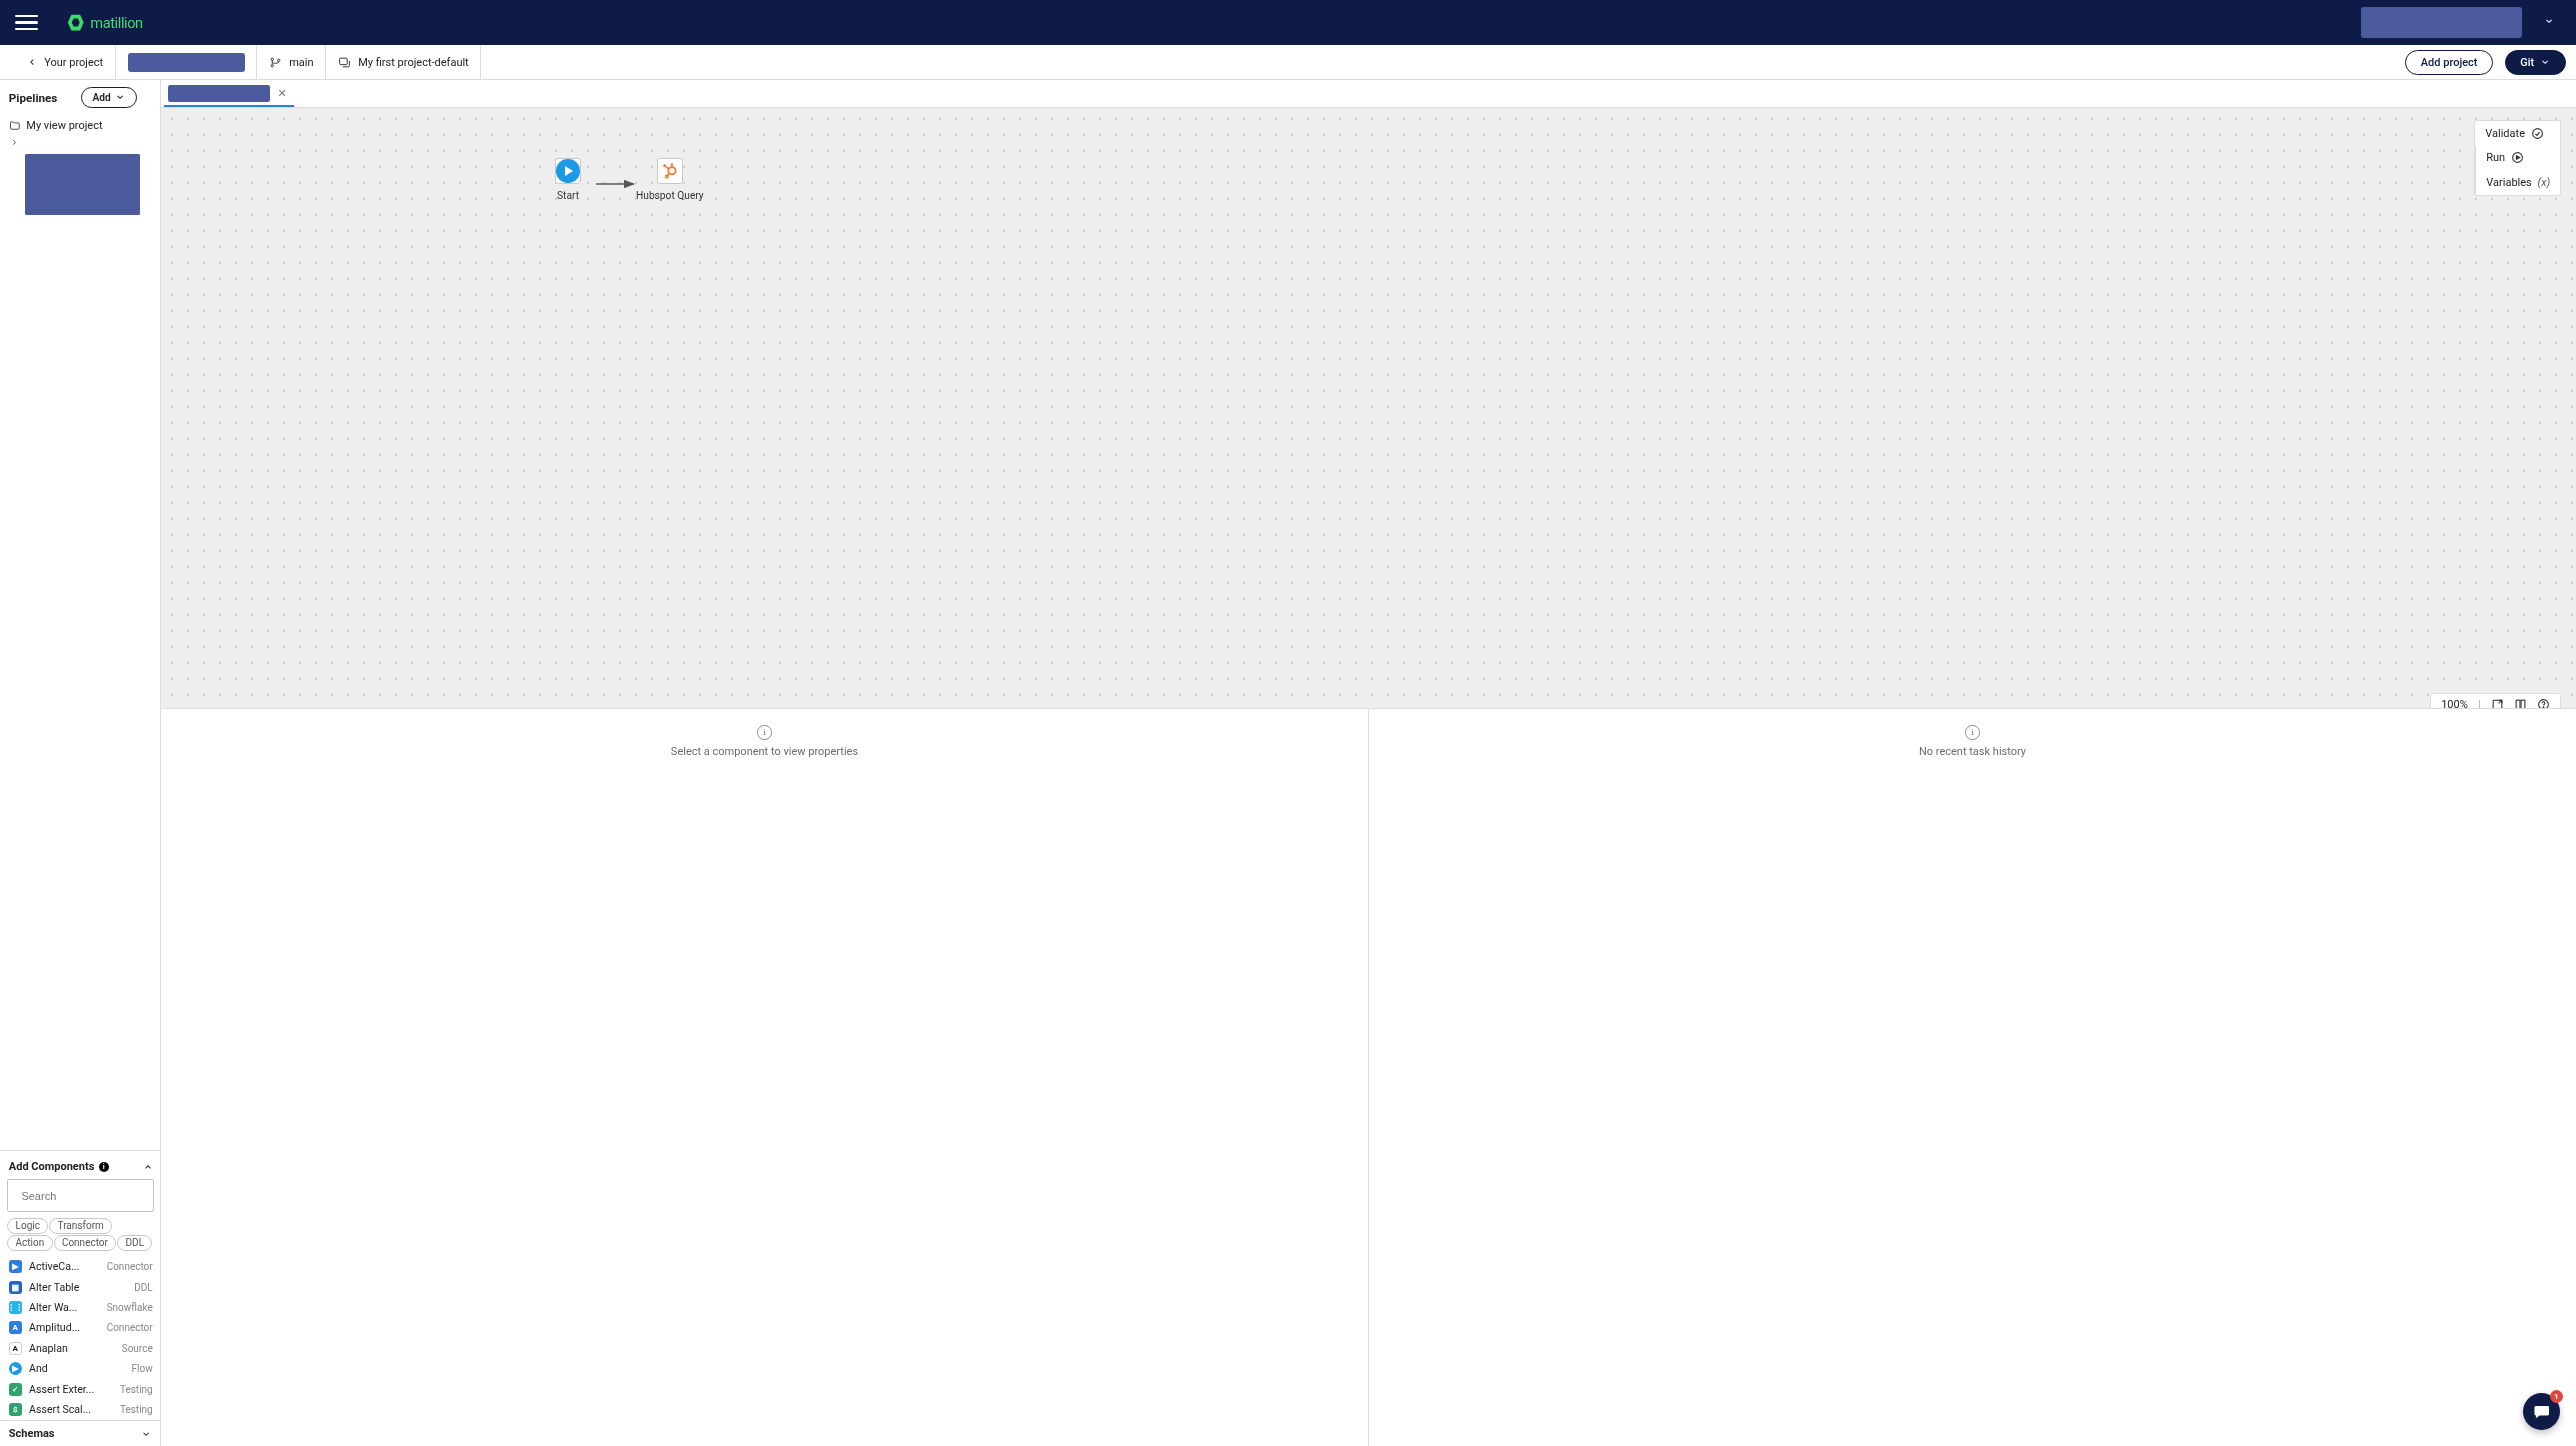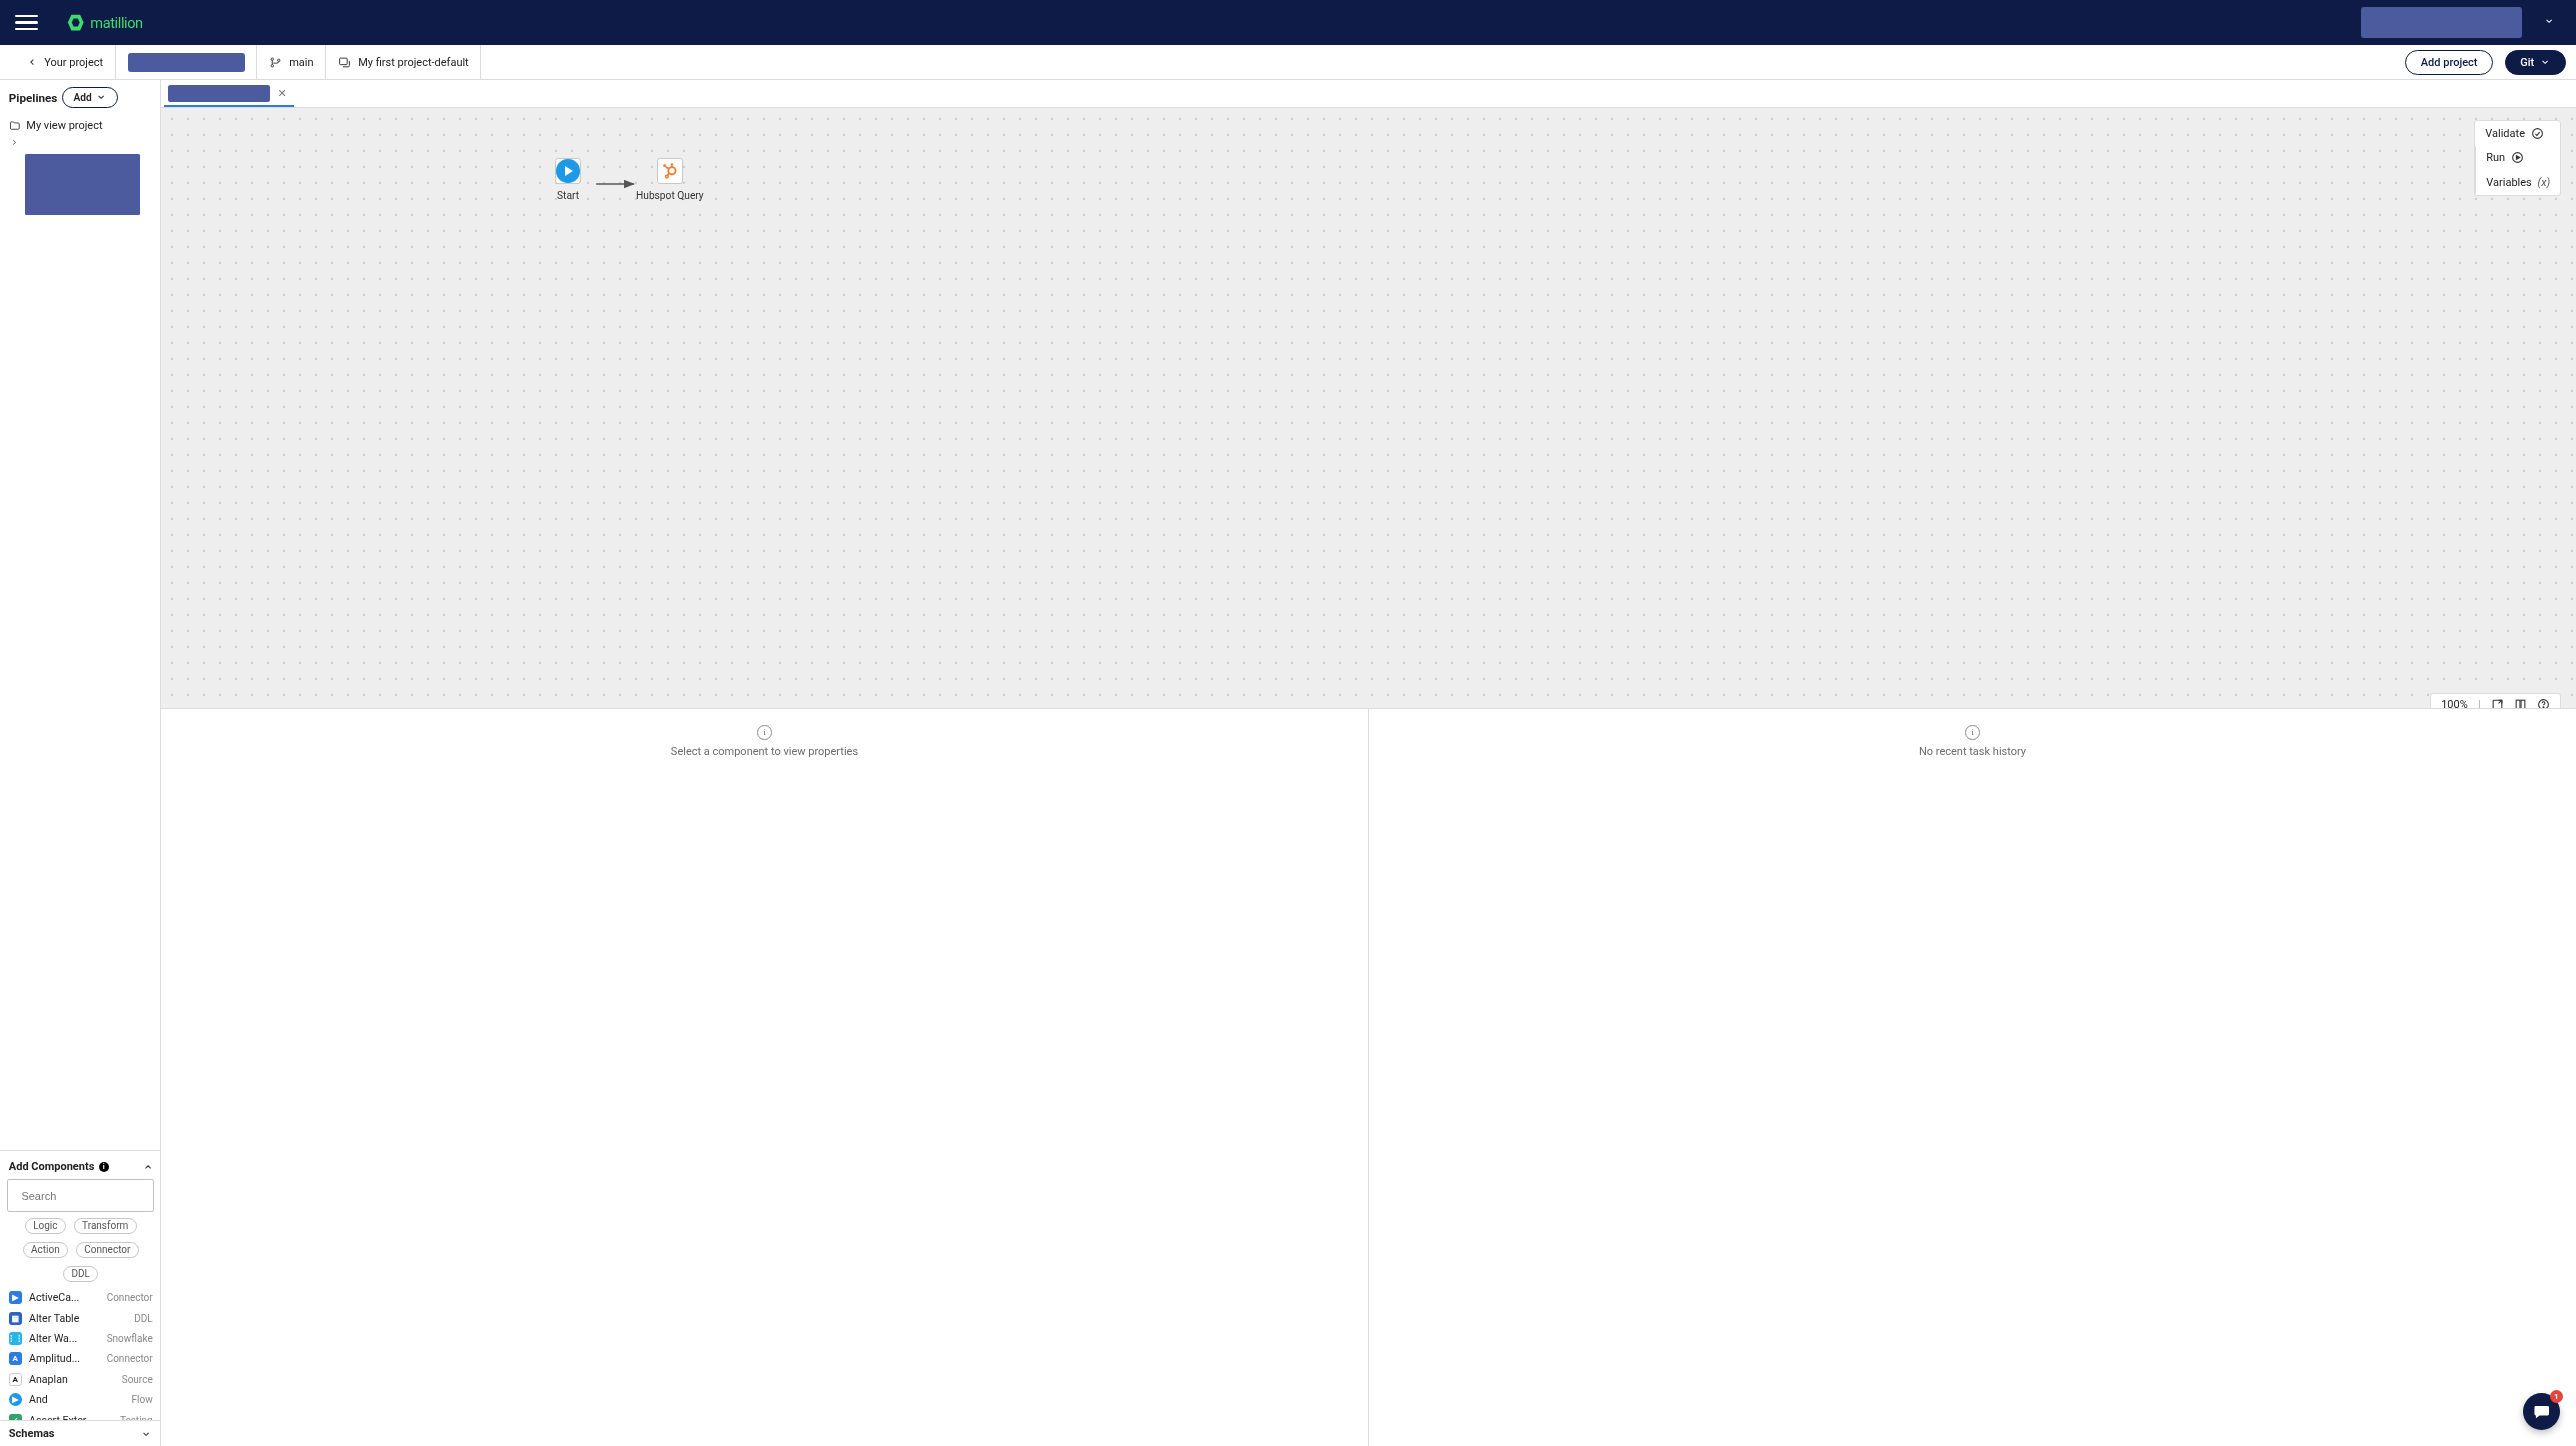--- a/index.html
+++ b/index.html
@@ -47,42 +47,42 @@
     margin:auto 5.8px; cursor:pointer;
   }
   .btn-outline { border:1.1px solid #0d1b46; color:#0d1b46; background:#fff; }
   .btn-solid   { background:#0d1b46; color:#fff; border:1.1px solid #0d1b46; }
 
   
   .workspace { flex:1; display:flex; min-height:0; }
 
   
   .sidebar { width:161px; border-right:0.7px solid #dcdcdc; display:flex; flex-direction:column; }
-  .pipelines-head { display:flex; align-items:center; gap:5px; padding:7.3px 8.8px; }
+  .pipelines-head { display:flex; align-items:center; gap:24px; padding:7.3px 8.8px; }
   .pipelines-head h3 { font-size:11.7px; font-weight:700; }
   .add-pill {
     border:1.1px solid #0d1b46; border-radius:14.6px; height:20.5px; padding:0 10.2px;
     display:inline-flex; align-items:center; gap:4.4px; font-size:10.2px; font-weight:600; cursor:pointer;
   }
   .pipeline-tree { padding:1.5px 7.3px 8.8px 8.8px; font-size:11px; }
   .tree-row { display:flex; align-items:center; gap:5.8px; padding:2.9px 0; }
   .tree-block { margin-left:16px; margin-top:4.4px; width:115px; height:61px; background:#4c5a9e; border-radius:1.5px; }
   .flex1 { flex:1; }
 
   
   .add-components { border-top:0.7px solid #dcdcdc; padding:7.3px 5.8px 0 7.3px; display:flex; flex-direction:column; min-height:0; }
   .ac-head { display:flex; align-items:center; gap:4.4px; font-size:11px; font-weight:700; padding:1.5px 1.5px 5.8px; }
   .ac-head .info { width:10.2px; height:10.2px; border-radius:50%; background:#000; color:#fff; font-size:7.3px; display:inline-flex; align-items:center; justify-content:center; font-weight:700; }
   .ac-head .spacer { flex:1; }
   .search-box {
     border:0.7px solid #bfbfbf; border-radius:2.2px; height:33px;
     display:flex; align-items:center; gap:5.8px; padding:0 7.3px; color:#777;
   }
   .search-box input { border:none; outline:none; flex:1; font-size:11px; background:transparent; }
-  .chips { display:flex; flex-wrap:wrap; gap:8px; padding:5.8px 0;justify-content:center; }
+  .chips { display:flex; flex-wrap:wrap; gap:1px; padding:5.8px 0; }
   .chip { border:0.7px solid #c7c7c7; border-radius:10.2px; padding:1.5px 7.3px; font-size:10px; color:#555; cursor:pointer; }
   .comp-list { flex:1; overflow-y:auto; min-height:0; }
   .comp-row { display:flex; align-items:center; gap:7.3px; padding:3.7px 1.5px; font-size:10.6px; }
   .comp-row .ico { width:13px; height:13px; border-radius:2.9px; flex-shrink:0; display:flex; align-items:center; justify-content:center; font-size:8px; color:#fff; font-weight:700; }
   .comp-row .nm { flex:1; white-space:nowrap; overflow:hidden; text-overflow:ellipsis; }
   .comp-row .tag{ color:#888; font-size:10px; }
   .comp-list::-webkit-scrollbar{width:7.3px;} .comp-list::-webkit-scrollbar-thumb{background:#c4c4c4;border-radius:3.7px;}
 
   
   .schemas { border-top:0.7px solid #dcdcdc; padding:5.8px 8.8px; display:flex; align-items:center; font-size:11px; font-weight:700; }

